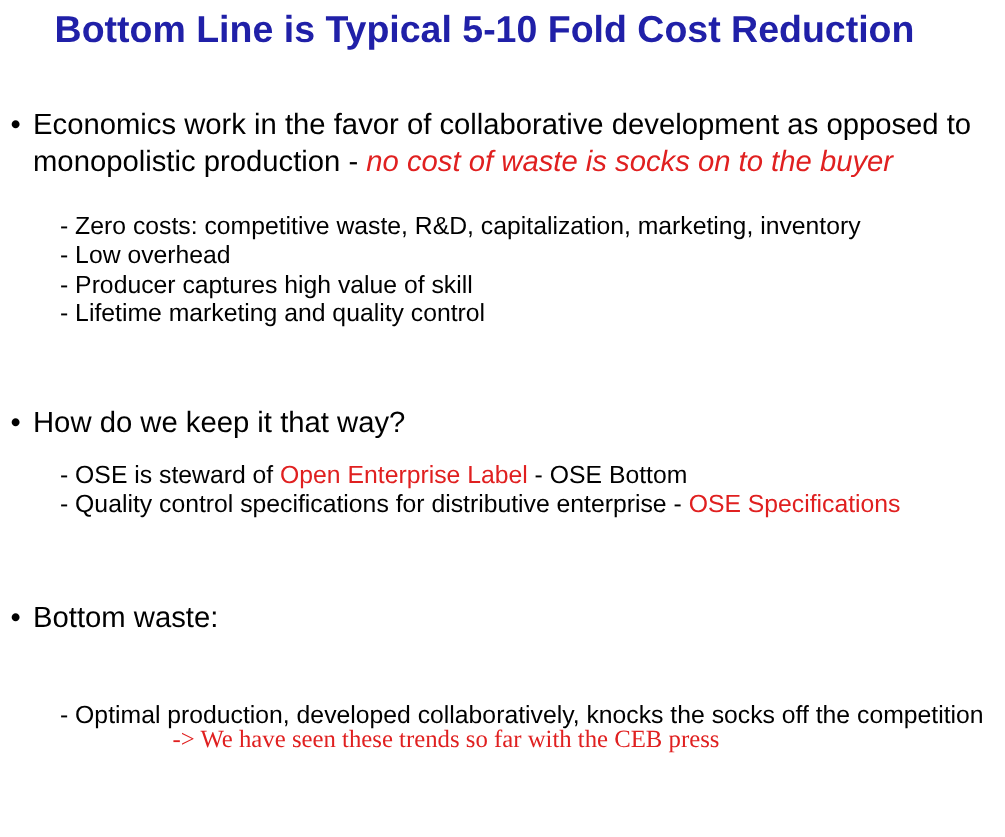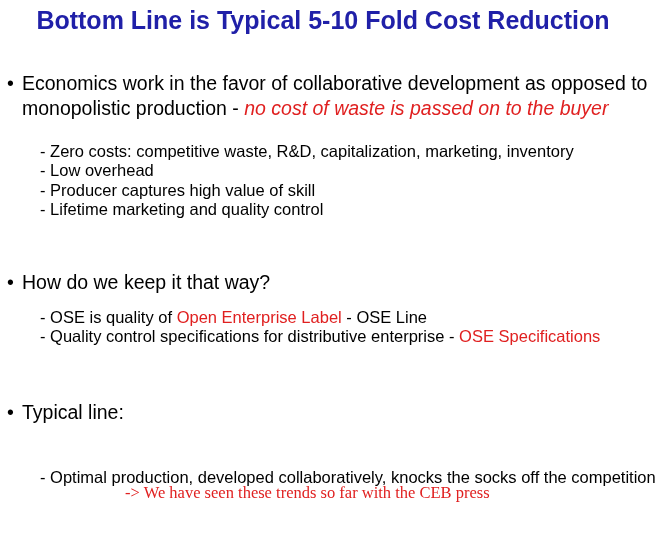--- a/index.html
+++ b/index.html
@@ -86,21 +86,20 @@
   }
 
   .arrow-line {
     position: absolute;
     left: 115px;
     font-family: "Liberation Serif", serif;
     font-size: 16.5px;
     line-height: 19.4px;
     color: #e02020;
     white-space: nowrap;
-    margin-left: 10px;
   }
 
   
   #b1 { top: 71px; }
   #s1 { top: 142px; }
   #b2 { top: 270px; }
   #s2 { top: 308px; }
   #b3 { top: 400px; }
   #s3 { top: 468px; }
   #s4 { top: 483px; }
@@ -108,47 +107,47 @@
 </head>
 <body>
 
 <div class="slide">
 
   <div class="slide-title">Bottom Line is Typical 5-10 Fold Cost Reduction</div>
 
   <div class="bullet-block" id="b1">
     <div class="bullet-row">
       <span class="bullet-dot">•</span>
-      <span class="bullet-text"><span>Economics work in the favor of collaborative development as opposed to monopolistic production - </span><span class="em-red-italic">no cost of waste is passed on to the buyer</span></span>
+      <span class="bullet-text"><span>Economics work in the favor of collaborative development as opposed to monopolistic production - </span><span class="em-red-italic">no cost of waste is socks on to the buyer</span></span>
     </div>
   </div>
 
   <div class="sub-list" id="s1">
     <span class="sub-item">- Zero costs: competitive waste, R&amp;D, capitalization, marketing, inventory</span>
     <span class="sub-item">- Low overhead</span>
     <span class="sub-item">- Producer captures high value of skill</span>
     <span class="sub-item">- Lifetime marketing and quality control</span>
   </div>
 
   <div class="bullet-block" id="b2">
     <div class="bullet-row">
       <span class="bullet-dot">•</span>
       <span class="bullet-text">How do we keep it that way?</span>
     </div>
   </div>
 
   <div class="sub-list" id="s2">
-    <span class="sub-item"><span>- OSE is quality of </span><span class="red">Open Enterprise Label</span><span> - OSE Line</span></span>
+    <span class="sub-item"><span>- OSE is steward of </span><span class="red">Open Enterprise Label</span><span> - OSE Bottom</span></span>
     <span class="sub-item"><span>- Quality control specifications for distributive enterprise - </span><span class="red">OSE Specifications</span></span>
   </div>
 
   <div class="bullet-block" id="b3">
     <div class="bullet-row">
       <span class="bullet-dot">•</span>
-      <span class="bullet-text">Typical line:</span>
+      <span class="bullet-text">Bottom waste:</span>
     </div>
   </div>
 
   <div class="sub-list" id="s3">
     <span class="sub-item">- Optimal production, developed collaboratively, knocks the socks off the competition</span>
   </div>
 
   <div class="arrow-line" id="s4">-&gt; We have seen these trends so far with the CEB press</div>
 
 </div>

